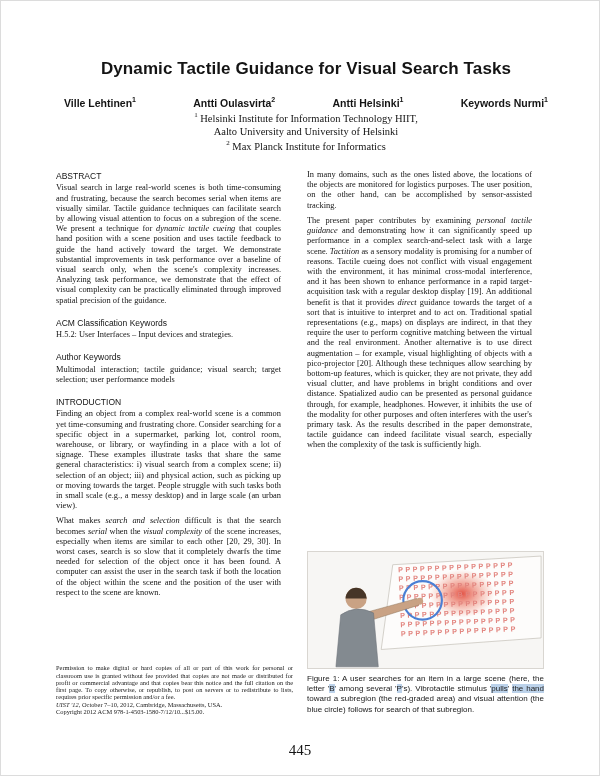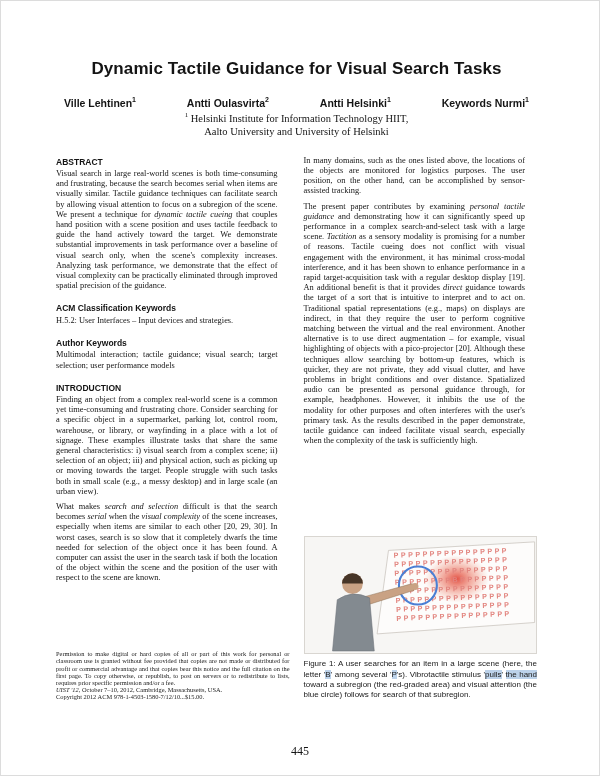--- a/index.html
+++ b/index.html
@@ -2,21 +2,21 @@
 <html><head>
 <meta charset="utf-8">
 <style>
   * { margin:0; padding:0; box-sizing:border-box; }
   html,body { background:#ffffff; }
   body { font-family:"Liberation Serif", serif; color:#141414; }
 
   .sheet{
     width:600px; height:776px; background:#ffffff;
     border:1px solid #dcdcdc;
-    padding:46px 62px 0 55px;
+    padding:46px 43px 0 55px;
     position:relative; overflow:hidden;
   }
 
   .title{
     font-family:"Liberation Sans", sans-serif;
     font-size:17px; font-weight:bold; text-align:center;
     margin-top:12px; letter-spacing:0.1px;
   }
 
   .authors{
@@ -34,21 +34,21 @@
 
   .columns{
     display:flex; gap:14px; margin-top:17px; height:545px; overflow:hidden;
   }
   .col{
     width:237px; font-size:8.4px; line-height:1.215;
     text-align:justify; display:flex; flex-direction:column;
   }
   .col h2{
     font-family:"Liberation Sans", sans-serif;
-    font-size:8.5px; font-weight:bold; text-align:left;
+    font-size:8.5px; font-weight:normal; text-align:left;
     margin:7px 0 2px 0;
   }
   .col h2:first-child{ margin-top:1px; }
   .col p{ margin:0 12px 5px 0; }
 
   .permission{
     margin-top:auto; padding-top:8px;
     font-size:6.4px; line-height:1.13; text-align:justify; color:#1a1a1a;
   }
   .permission p{ margin:0; }
@@ -61,41 +61,42 @@
   .fig-canvas svg{ display:block; width:100%; height:100%; }
   figcaption{
     font-family:"Liberation Sans", sans-serif;
     font-size:8px; line-height:1.3; text-align:justify;
     margin-top:5px; color:#202020;
   }
   .hl{ background:#bcd2ea; }
 
   .pagenum{
     position:absolute; left:0; right:0; bottom:16px;
-    text-align:center; font-size:12px;
+    text-align:center; font-size:15px;
   }
 </style>
 </head>
 <body>
 
 <div class="sheet">
 
   <header>
     <h1 class="title">Dynamic Tactile Guidance for Visual Search Tasks</h1>
 
     <div class="authors">
       <span class="author"><span>Ville Lehtinen</span><sup>1</sup></span>
       <span class="author"><span>Antti Oulasvirta</span><sup>2</sup></span>
       <span class="author"><span>Antti Helsinki</span><sup>1</sup></span>
       <span class="author"><span>Keywords Nurmi</span><sup>1</sup></span>
     </div>
 
     <div class="affiliations">
       <div class="aff-line"><sup>1</sup><span> Helsinki Institute for Information Technology HIIT,</span></div>
       <div class="aff-line"><span>Aalto University and University of Helsinki</span></div>
+      <div class="aff-line"><sup>2</sup><span> Max Planck Institute for Informatics</span></div>
     </div>
   </header>
 
   <main class="columns">
 
     <section class="col">
       <h2>ABSTRACT</h2>
       <p><span>Visual search in large real-world scenes is both time-consuming and frustrating, because the search becomes serial when items are visually similar. Tactile guidance techniques can facilitate search by allowing visual attention to focus on a subregion of the scene. We present a technique for </span><i>dynamic tactile cueing</i><span> that couples hand position with a scene position and uses tactile feedback to guide the hand actively toward the target. We demonstrate substantial improvements in task performance over a baseline of visual search only, when the scene's complexity increases. Analyzing task performance, we demonstrate that the effect of visual complexity can be practically eliminated through improved spatial precision of the guidance.</span></p>
 
       <h2>ACM Classification Keywords</h2>

